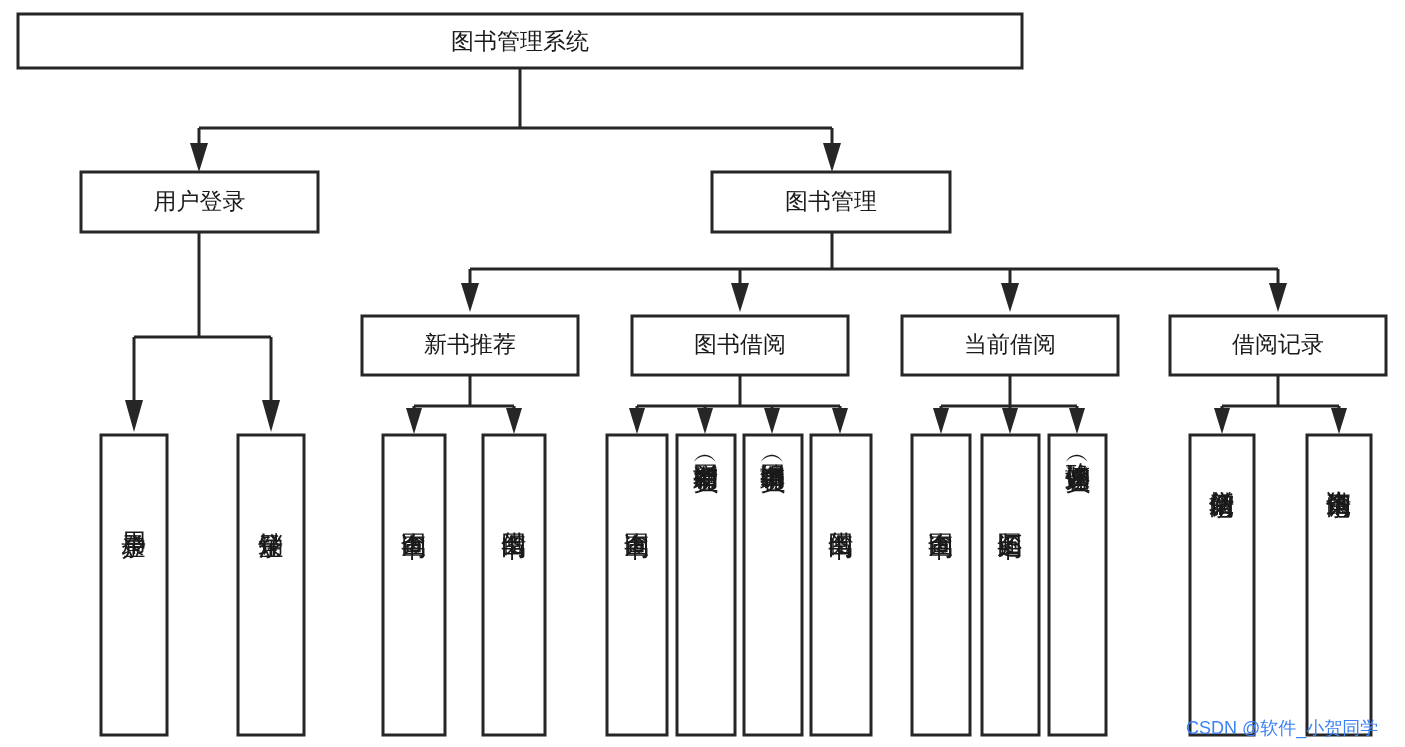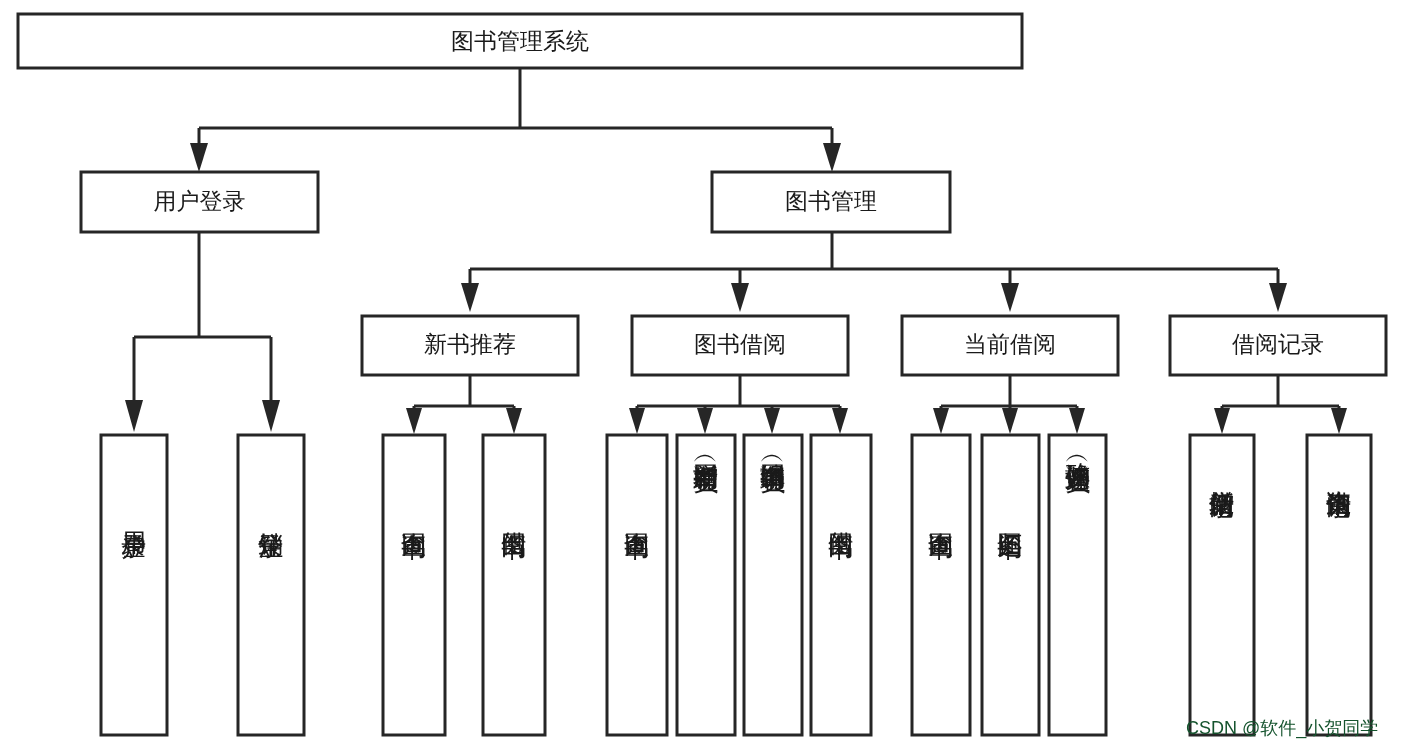--- a/index.html
+++ b/index.html
@@ -68,21 +68,21 @@
     white-space: nowrap;
     transform: translateX(-50%);
     user-select: none;
   }
   .watermark {
     position: absolute;
     left: 1186px;
     top: 716px;
     font-family: "Liberation Sans", "DejaVu Sans", sans-serif;
     font-size: 18px;
-    color: #14532d;
+    color: #3b82f6;
     white-space: nowrap;
     user-select: none;
   }
 </style>
 </head>
 <body>
 
 <div id="diagram-root">
 
   <svg class="flow" viewBox="0 0 1405 747" xmlns="http://www.w3.org/2000/svg">

